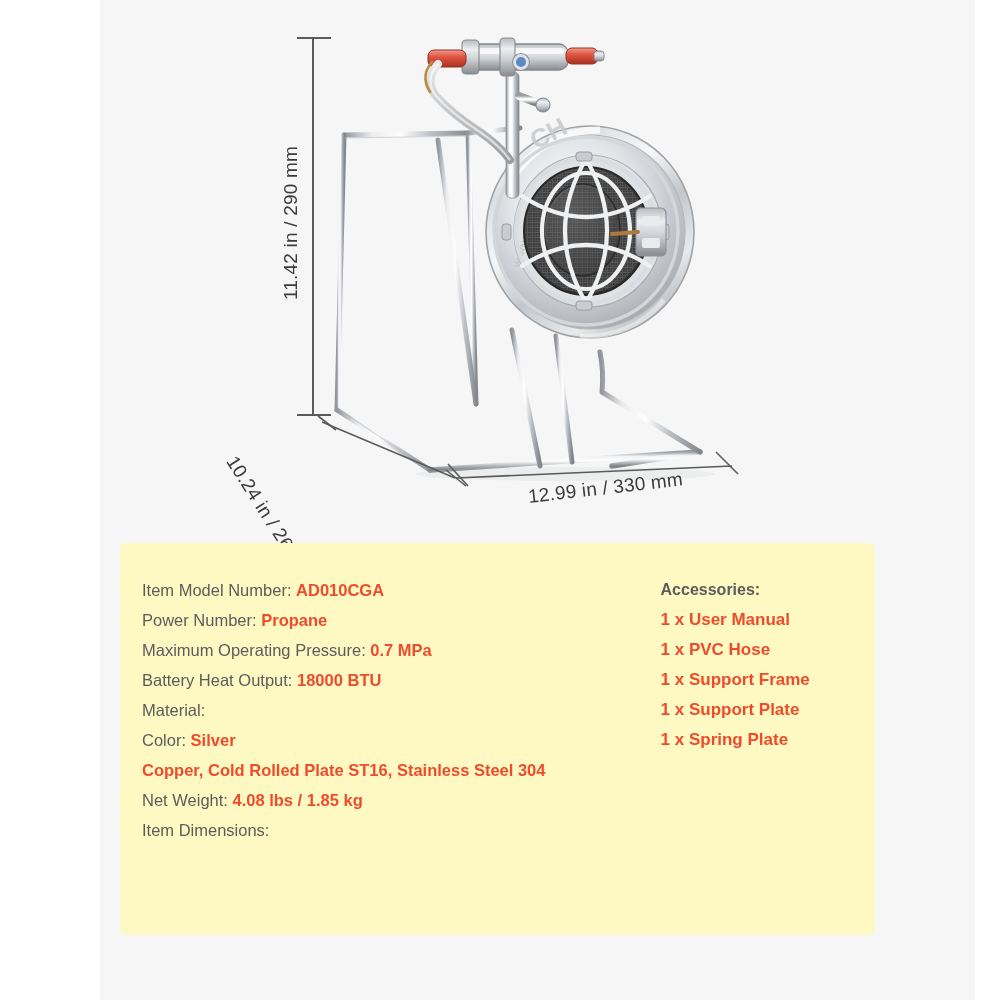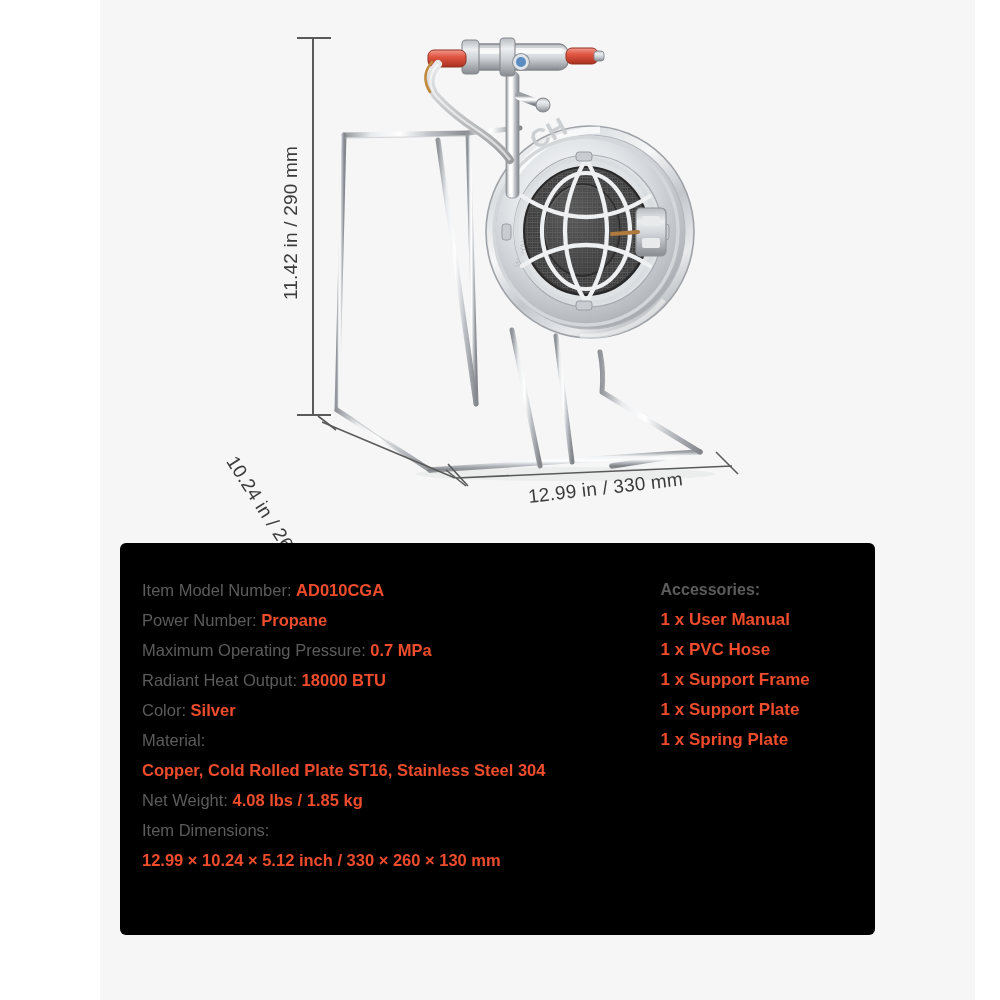--- a/index.html
+++ b/index.html
@@ -66,21 +66,21 @@
     transform-origin: left top;
   }
 
   
   #spec-card {
     position: absolute;
     left: 120px;
     top: 543px;
     width: 755px;
     height: 392px;
-    background: #000000;
+    background: #fef9c3;
     border-radius: 6px;
   }
 
   #spec-inner {
     position: absolute;
     left: 22px;
     top: 32px;
     right: 10px;
     display: flex;
   }
@@ -326,46 +326,43 @@
           <span class="spec-value">Propane</span>
         </div>
 
 
         <div class="spec-line">
           <span class="spec-label">Maximum Operating Pressure:</span>
           <span class="spec-value">0.7 MPa</span>
         </div>
 
         <div class="spec-line">
-          <span class="spec-label">Radiant Heat Output:</span>
+          <span class="spec-label">Battery Heat Output:</span>
           <span class="spec-value">18000 BTU</span>
+        </div>
+
+        <div class="spec-line">
+          <span class="spec-label">Material:</span>
         </div>
 
         <div class="spec-line">
           <span class="spec-label">Color:</span>
           <span class="spec-value">Silver</span>
         </div>
-
-        <div class="spec-line">
-          <span class="spec-label">Material:</span>
-        </div>
         <div class="spec-line">
           <span class="spec-value">Copper, Cold Rolled Plate ST16, Stainless Steel 304</span>
         </div>
 
         <div class="spec-line">
           <span class="spec-label">Net Weight:</span>
           <span class="spec-value">4.08 lbs / 1.85 kg</span>
         </div>
 
         <div class="spec-line">
           <span class="spec-label">Item Dimensions:</span>
-        </div>
-        <div class="spec-line">
-          <span class="spec-value">12.99 × 10.24 × 5.12 inch  / 330 × 260 × 130 mm</span>
         </div>
 
       </div>
 
       <div id="spec-col-right">
         <div class="acc-head">Accessories:</div>
         <div class="acc-item">1 x User Manual</div>
         <div class="acc-item">1 x PVC Hose</div>
         <div class="acc-item">1 x Support Frame</div>
         <div class="acc-item">1 x Support Plate</div>

